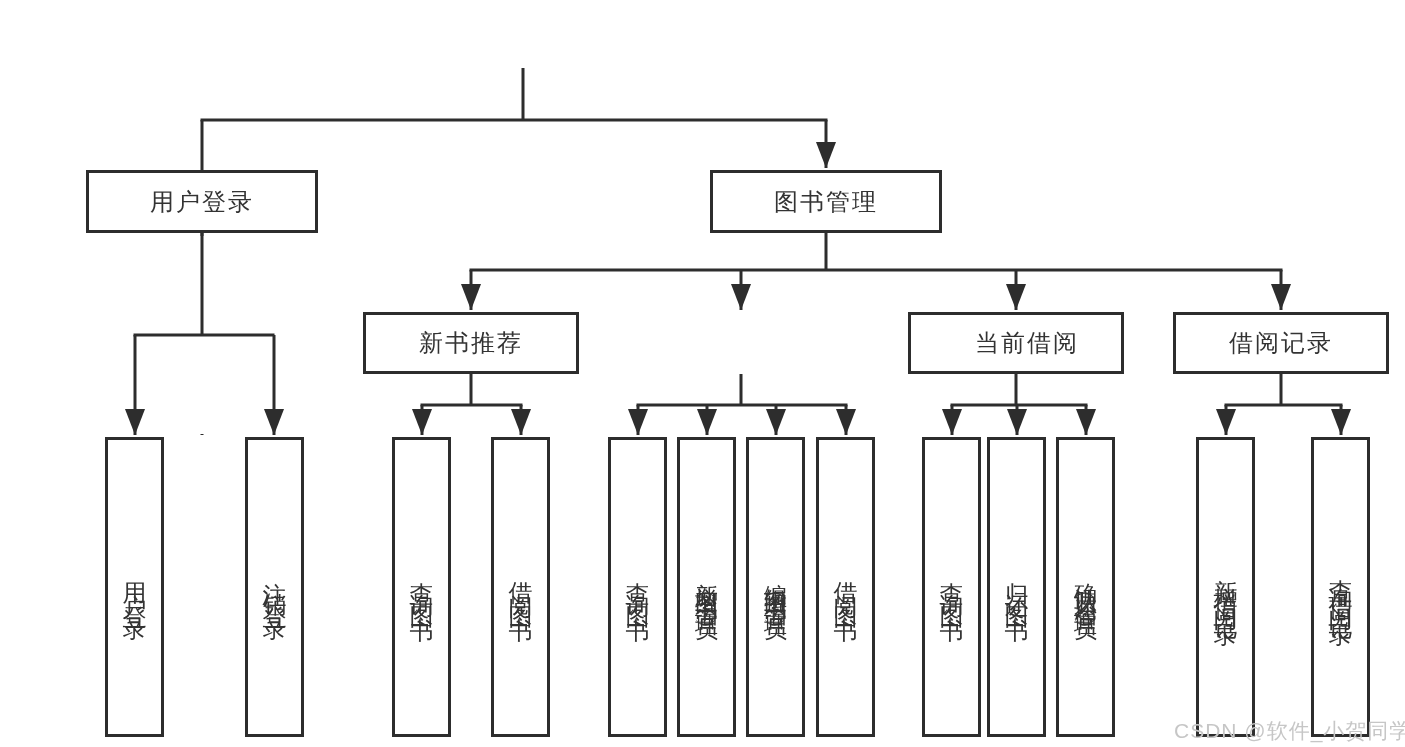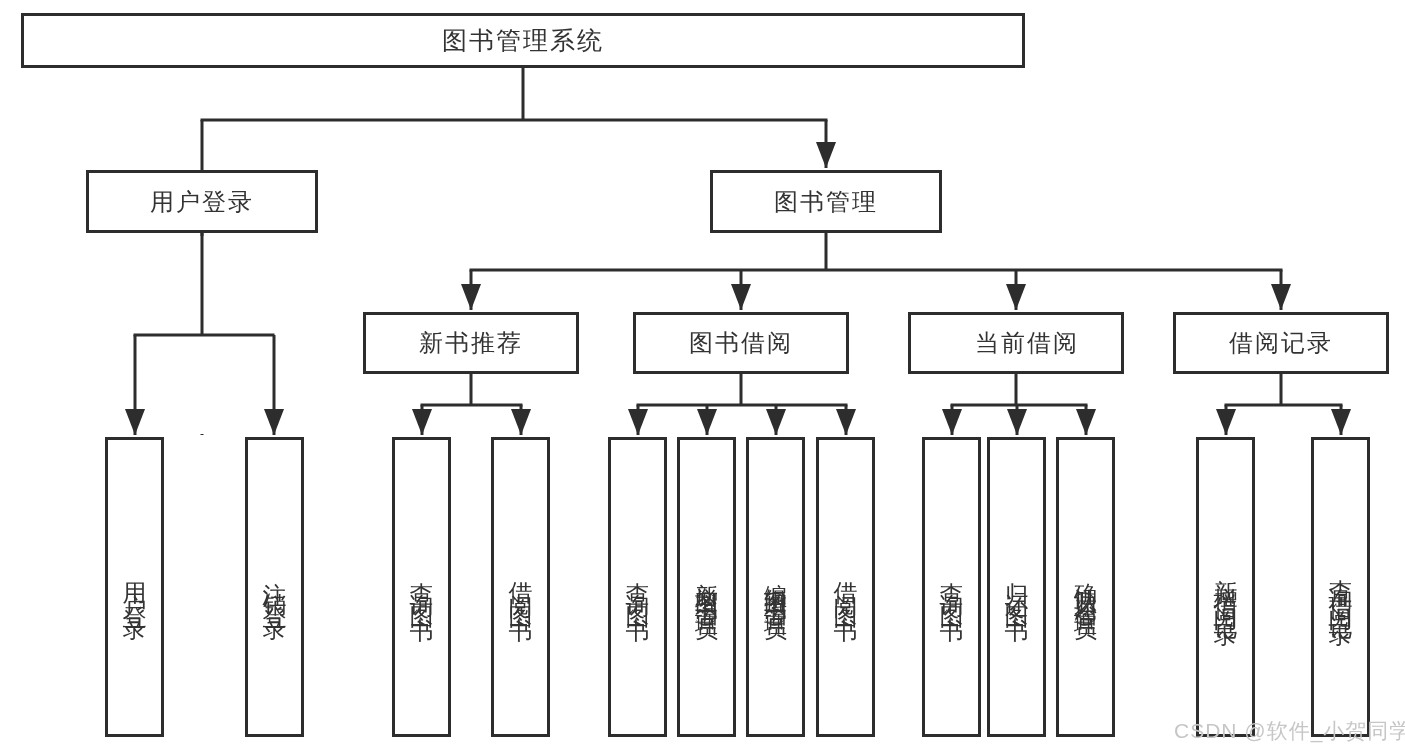--- a/index.html
+++ b/index.html
@@ -120,27 +120,25 @@
       <line x1="952" y1="405" x2="952" y2="435" marker-end="url(#arrow)"></line>
       <line x1="1017" y1="405" x2="1017" y2="435" marker-end="url(#arrow)"></line>
       <line x1="1086" y1="405" x2="1086" y2="435" marker-end="url(#arrow)"></line>
 
       <path d="M1281,374 V406.5 M1224.5,405 H1342.5"></path>
       <line x1="1226" y1="405" x2="1226" y2="435" marker-end="url(#arrow)"></line>
       <line x1="1341" y1="405" x2="1341" y2="435" marker-end="url(#arrow)"></line>
     </g>
   </svg>
 
-  <div class="hbox root">图书管理系统</div>
 
   <div class="hbox lvl2" style="left:86px;">用户登录</div>
   <div class="hbox lvl2" style="left:710px;">图书管理</div>
 
   <div class="hbox lvl3" style="left:363px;">新书推荐</div>
-  <div class="hbox lvl3" style="left:633px;">图书借阅</div>
   <div class="hbox lvl3" style="left:908px;padding-left:22px;">当前借阅</div>
   <div class="hbox lvl3" style="left:1173px;">借阅记录</div>
 
   <div class="vbox" style="left:105px;">
     <span class="vtext">用户登录</span>
   </div>
   <div class="vbox" style="left:245px;">
     <span class="vtext">注销登录</span>
   </div>
 

